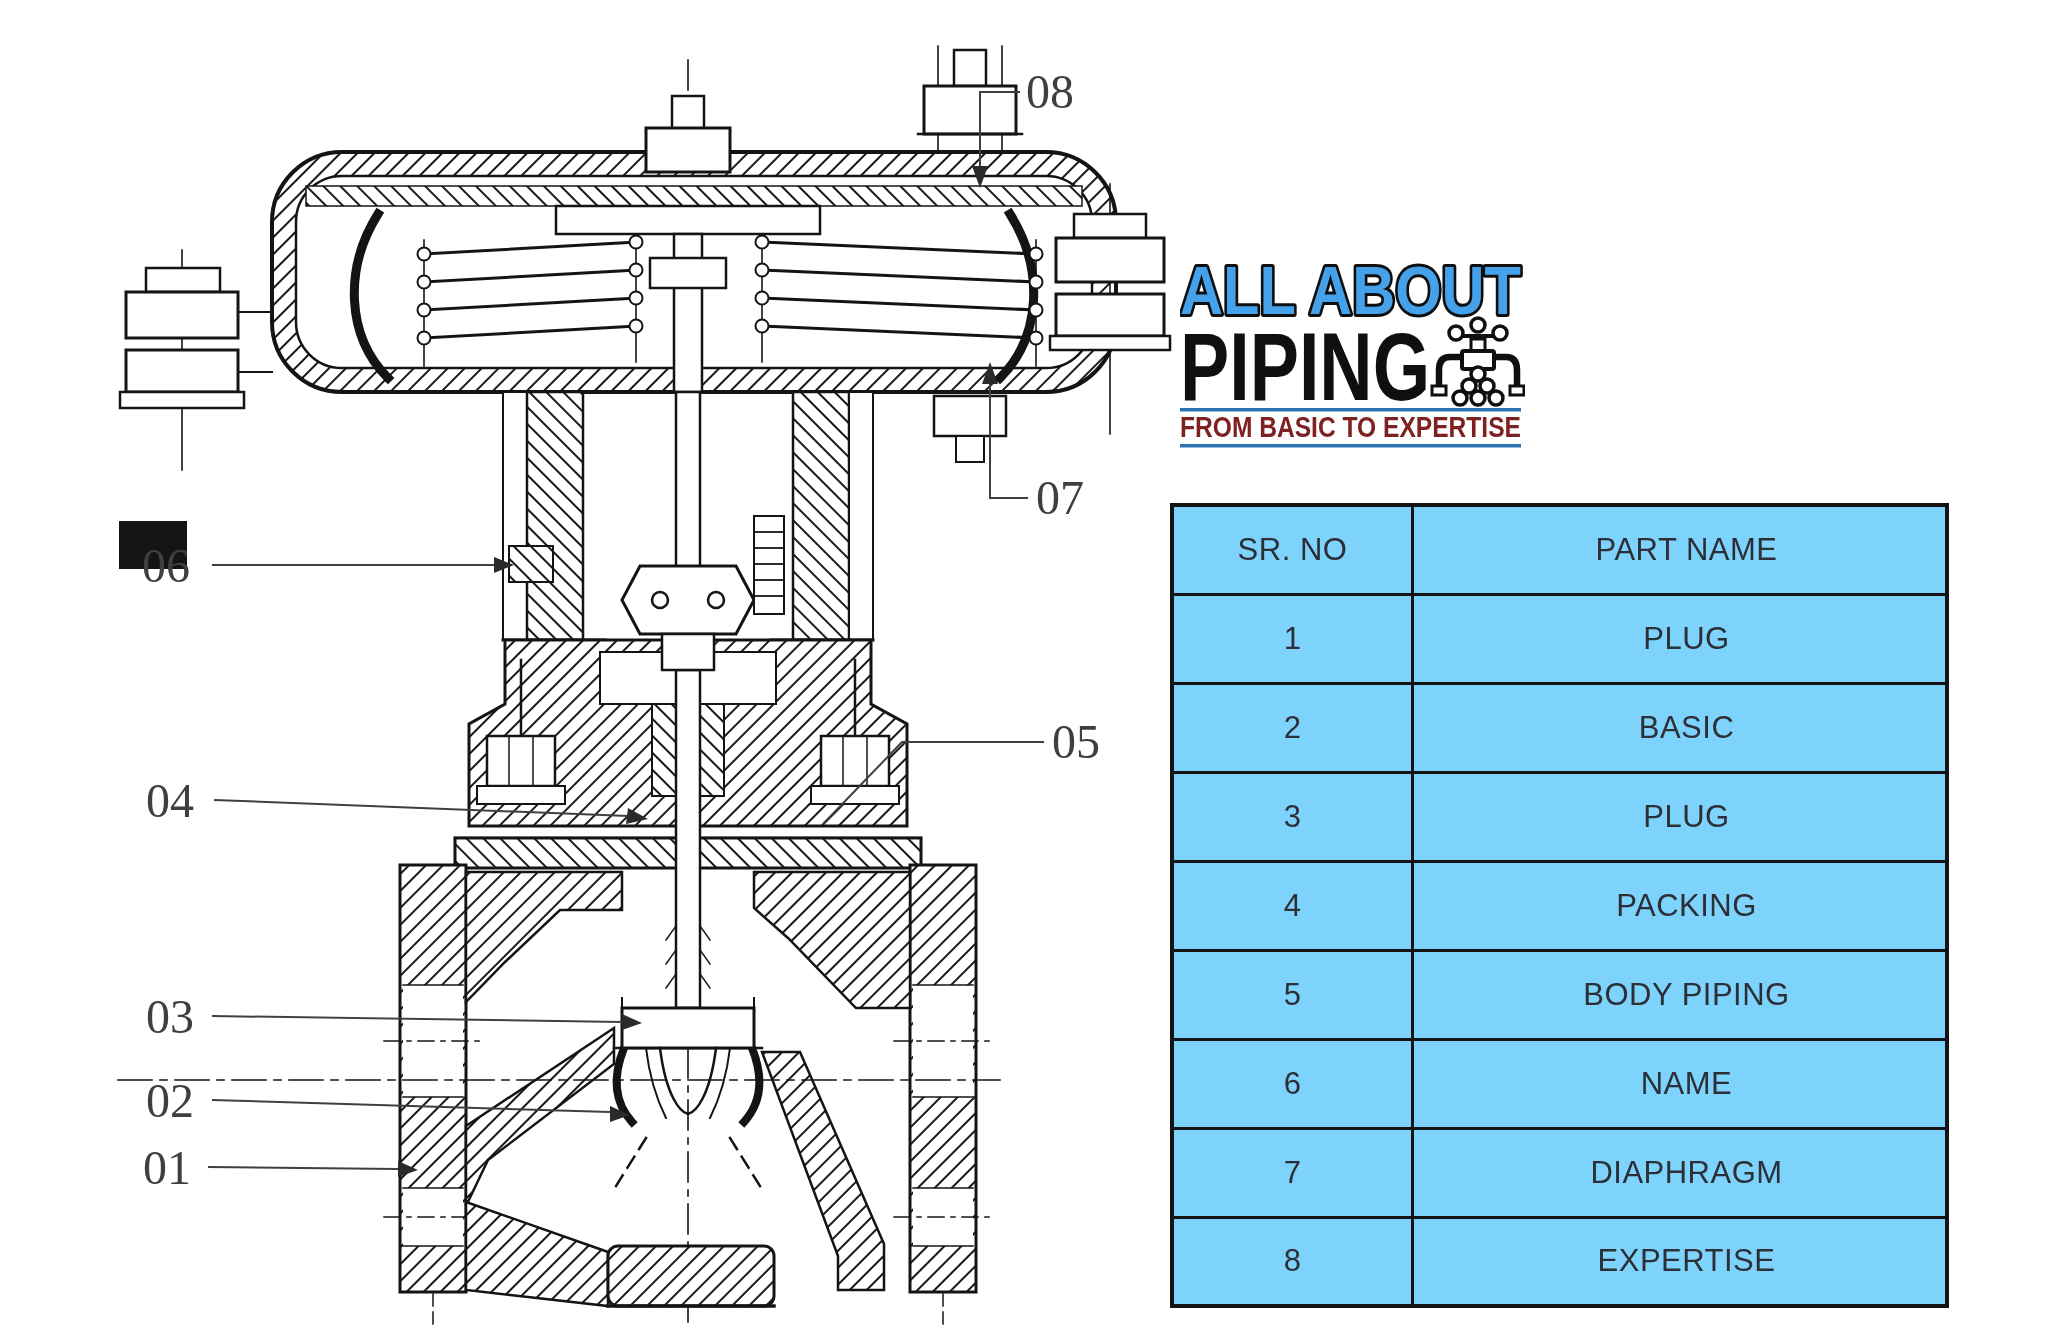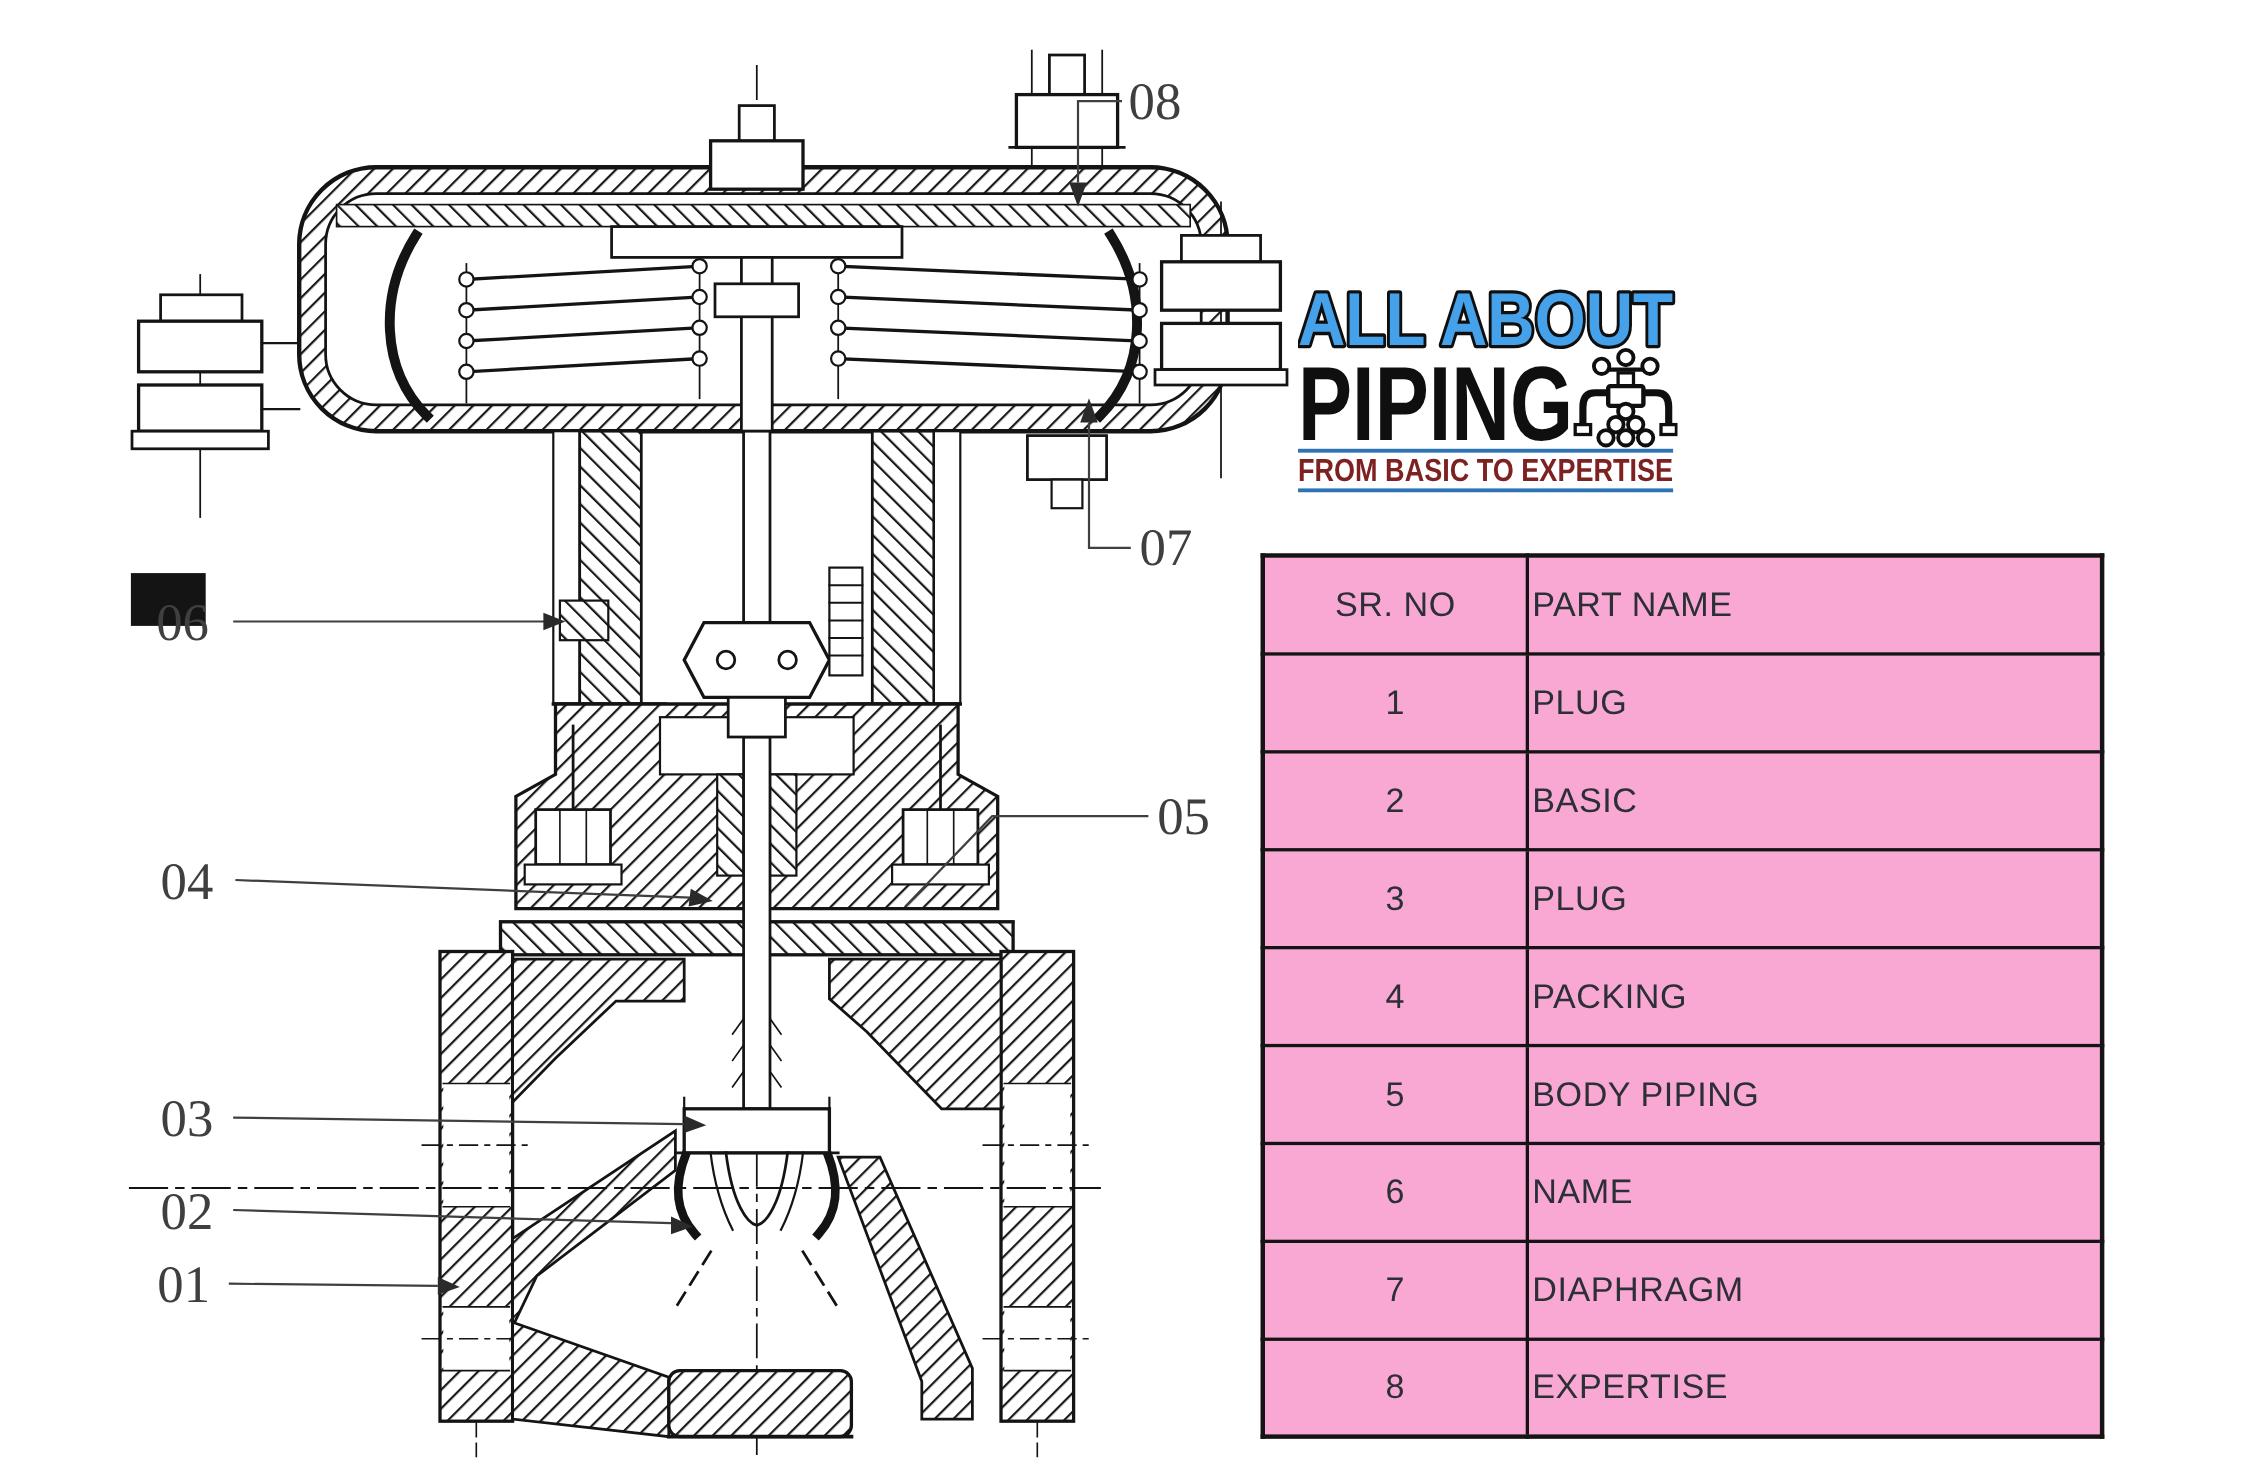--- a/index.html
+++ b/index.html
@@ -14,35 +14,35 @@
     --page-bg:#ffffff;
   }
   html,body{margin:0;padding:0;width:2048px;height:1327px;background:var(--page-bg);overflow:hidden;}
   body{font-family:"Liberation Sans",sans-serif;position:relative;}
   #drawing-svg{position:absolute;left:0;top:0;}
   #logo-svg{position:absolute;left:1180px;top:258px;}
   .callout-num{font-family:"Liberation Serif","DejaVu Serif",serif;font-size:48px;fill:var(--label-gray);}
   .leader{stroke:var(--label-gray);stroke-width:2;fill:none;}
   .leader-arrow{fill:#2a2a2a;stroke:none;}
   table.parts-table{
-    position:absolute;left:1146px;top:503px;width:750px;height:801px;
+    position:absolute;left:1170px;top:503px;width:750px;height:801px;
     border-collapse:collapse;table-layout:fixed;
     border:4px solid var(--table-border);
-    background:#f9a8d4;
+    background:#7dd3fc;
   }
   table.parts-table td{
     border:3px solid var(--table-border);
     font-family:"Liberation Sans",sans-serif;
     font-size:31px;color:var(--table-text);
     letter-spacing:.5px;
     vertical-align:middle;
   }
   table.parts-table tr{height:89px;}
   td.c-sr{width:235px;text-align:center;}
-  td.c-name{width:515px;text-align:left;padding-left:3px;}
+  td.c-name{width:515px;text-align:center;padding-left:15px;}
 </style>
 </head>
 <body>
 
 <svg id="drawing-svg" width="2048" height="1327" viewBox="0 0 2048 1327" xmlns="http://www.w3.org/2000/svg">
   <defs>
     <pattern id="h1" patternUnits="userSpaceOnUse" width="12" height="12" patternTransform="rotate(45)">
       <rect width="12" height="12" fill="#ffffff"></rect>
       <line x1="1" y1="0" x2="1" y2="12" stroke="#181818" stroke-width="2"></line>
     </pattern>

